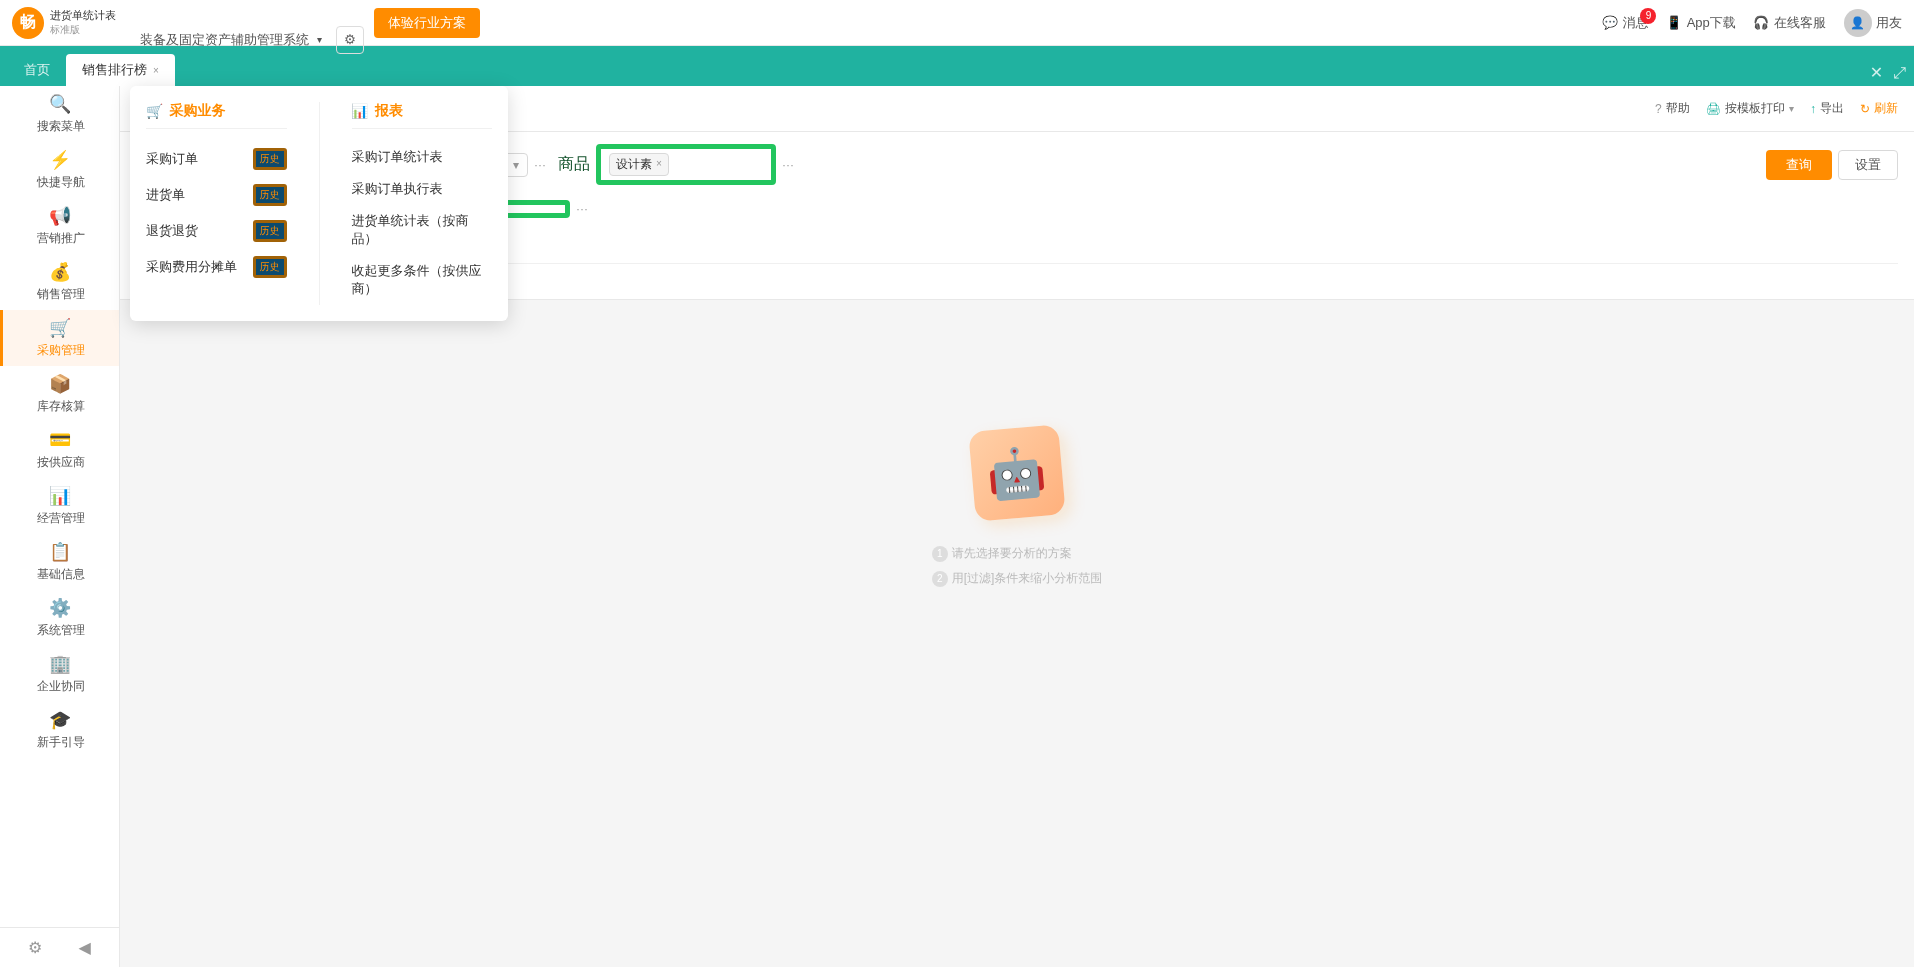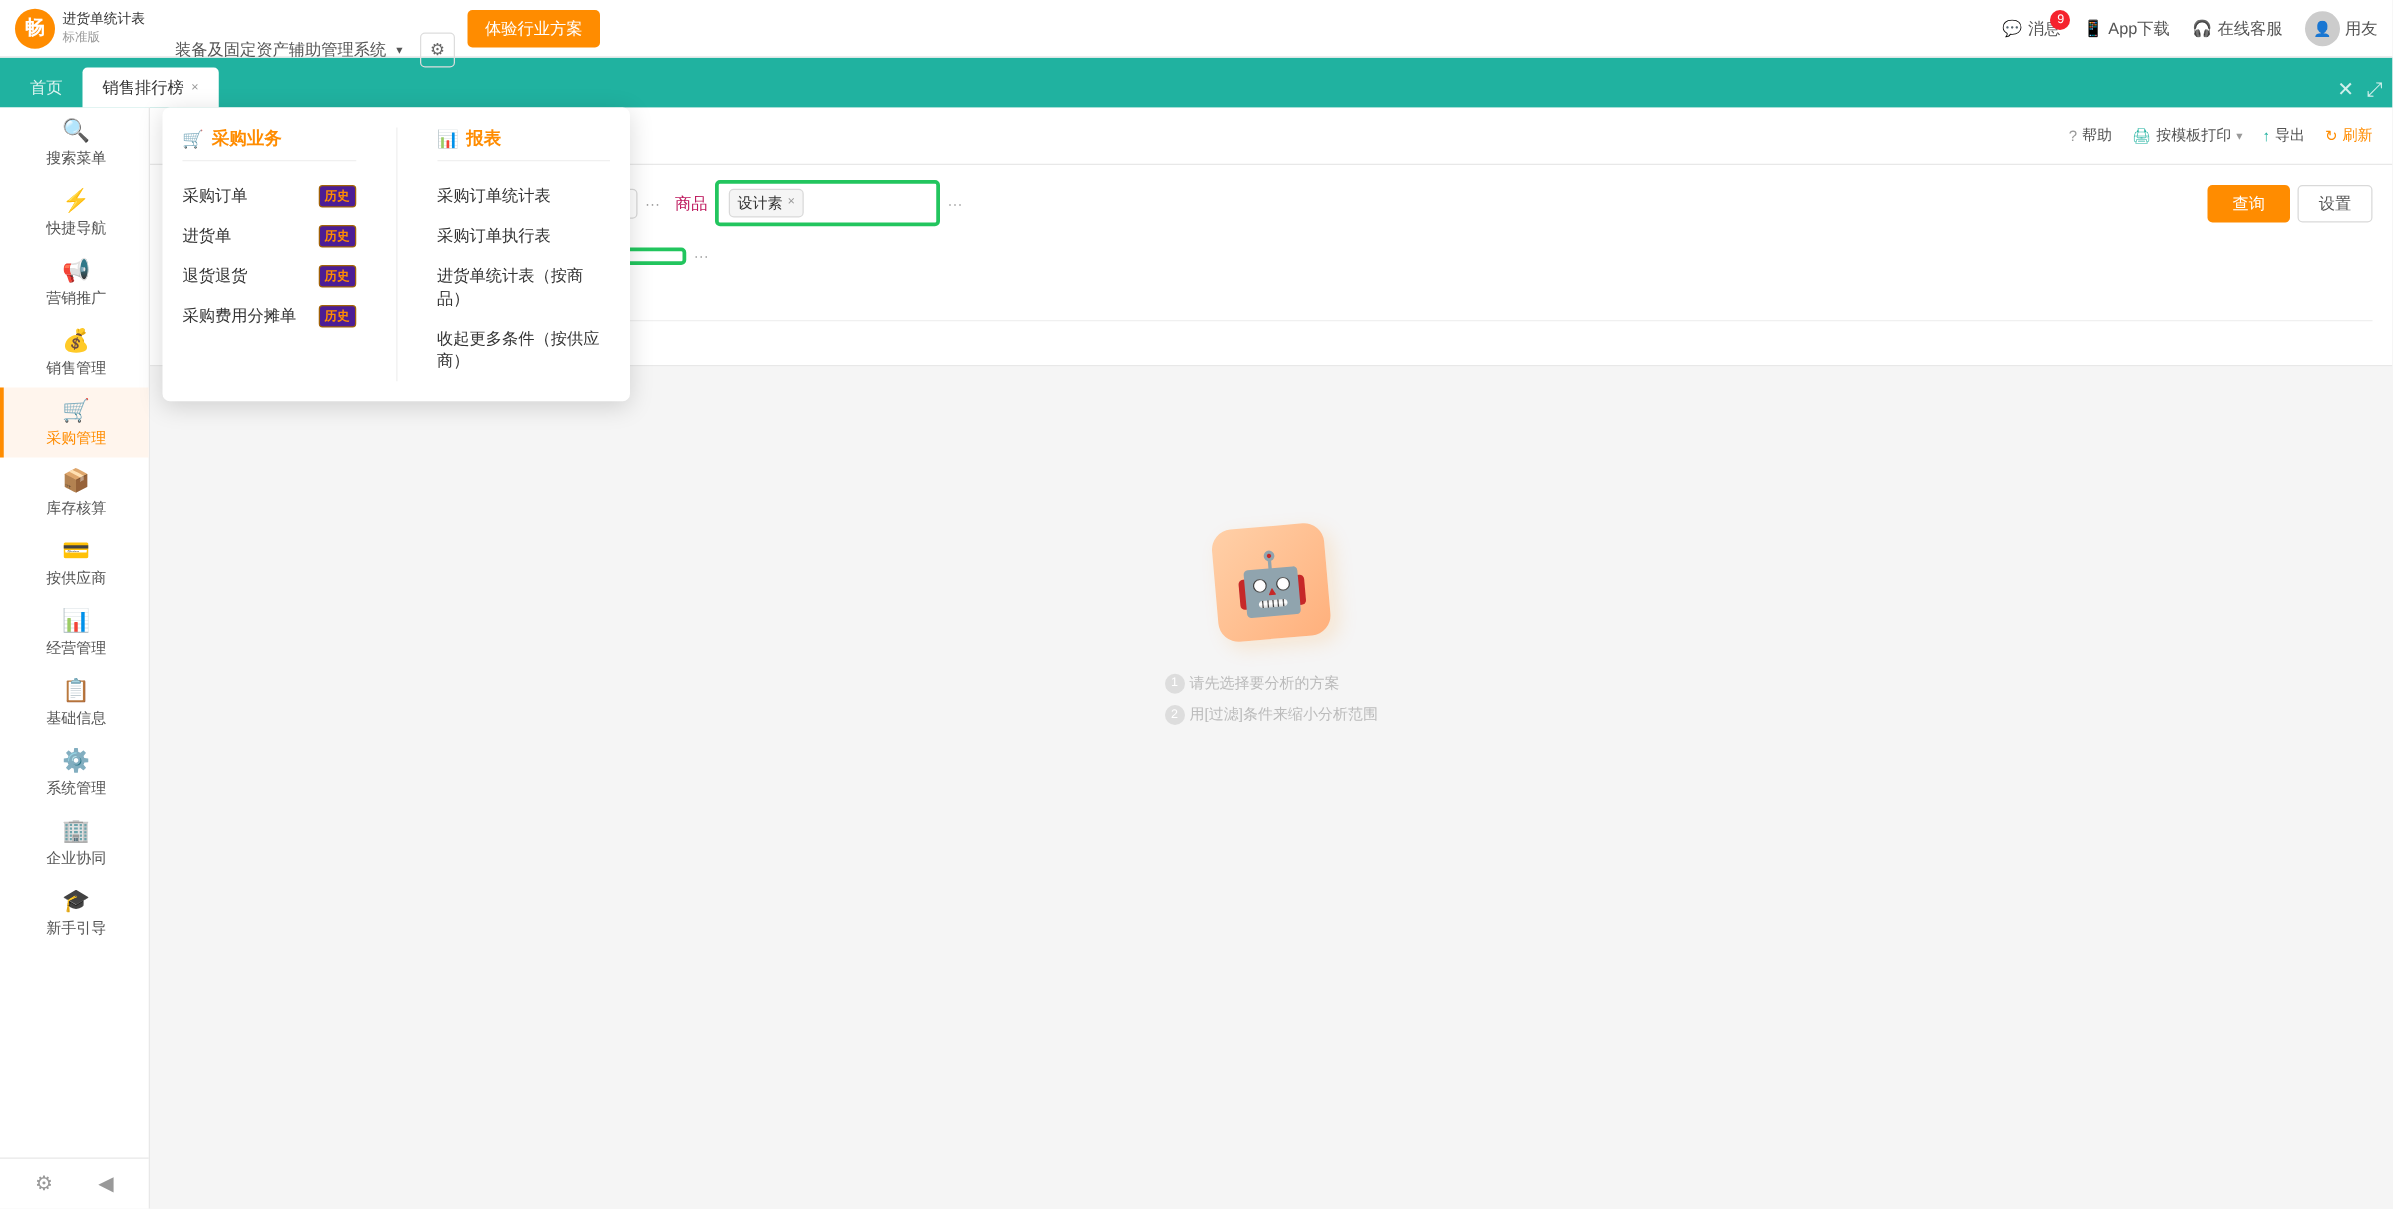--- a/index.html
+++ b/index.html
@@ -161,28 +161,28 @@
       background: white;
       padding: 12px 16px;
       border-bottom: 1px solid #e8e8e8;
     }
     .filter-row {
       display: flex; align-items: center; gap: 12px; margin-bottom: 10px; flex-wrap: wrap;
     }
     .filter-item {
       display: flex; align-items: center; gap: 6px;
     }
-    .filter-label { color: #be185d; font-size: 13px; white-space: nowrap; text-align: right; }
+    .filter-label { color: #14532d; font-size: 16px; white-space: nowrap; text-align: right; }
     .filter-select {
       border: 1px solid #d9d9d9; border-radius: 4px; padding: 4px 8px;
       font-size: 12px; color: #333; cursor: pointer; background: white;
       display: flex; align-items: center; gap: 4px; min-width: 80px;
     }
     .filter-input {
-      border: 3px solid #22c55e; border-radius: 4px; padding: 4px 8px;
+      border: 5px solid #22c55e; border-radius: 4px; padding: 4px 8px;
       font-size: 12px; color: #333; background: white; min-width: 180px;
       display: flex; align-items: flex-start; gap: 4px; font-family: Liberation Mono, monospace;
     }
     .tag-item {
       background: #f5f5f5; border: 1px solid #d9d9d9; border-radius: 4px;
       padding: 2px 6px; font-size: 12px; display: flex; align-items: center; gap: 4px;
     }
     .tag-close { color: #999; cursor: pointer; font-size: 10px; }
     .date-range {
       border: 1px solid #d9d9d9; border-radius: 4px; padding: 4px 8px;
@@ -233,22 +233,22 @@
       margin-bottom: 12px; padding-bottom: 8px;
       border-bottom: 1px solid #f0f0f0;
     }
     .menu-section-title.purchase { color: #ff8c00; }
     .menu-section-title.report { color: #ff8c00; }
     .menu-item {
       display: flex; align-items: center; justify-content: space-between;
       padding: 7px 0; cursor: pointer; color: #333; font-size: 13px;
     }
     .history-badge {
-      background: #4c1d95; color: #ff8c00; border: 1px solid #a16207;
-      border-radius: 3px; font-size: 10px; padding: 1px 4px; font-weight: bold;
+      background: #0c4a6e; color: #ff8c00; border: 3px solid #a16207;
+      border-radius: 3px; font-size: 10px; padding: 1px 4px;
     }
     .menu-divider { width: 1px; background: #f0f0f0; margin: 0 8px; }
 
     
     ::-webkit-scrollbar { width: 6px; }
     ::-webkit-scrollbar-track { background: #f1f1f1; }
     ::-webkit-scrollbar-thumb { background: #ccc; border-radius: 3px; }
   </style>
 </head>
 <body>

